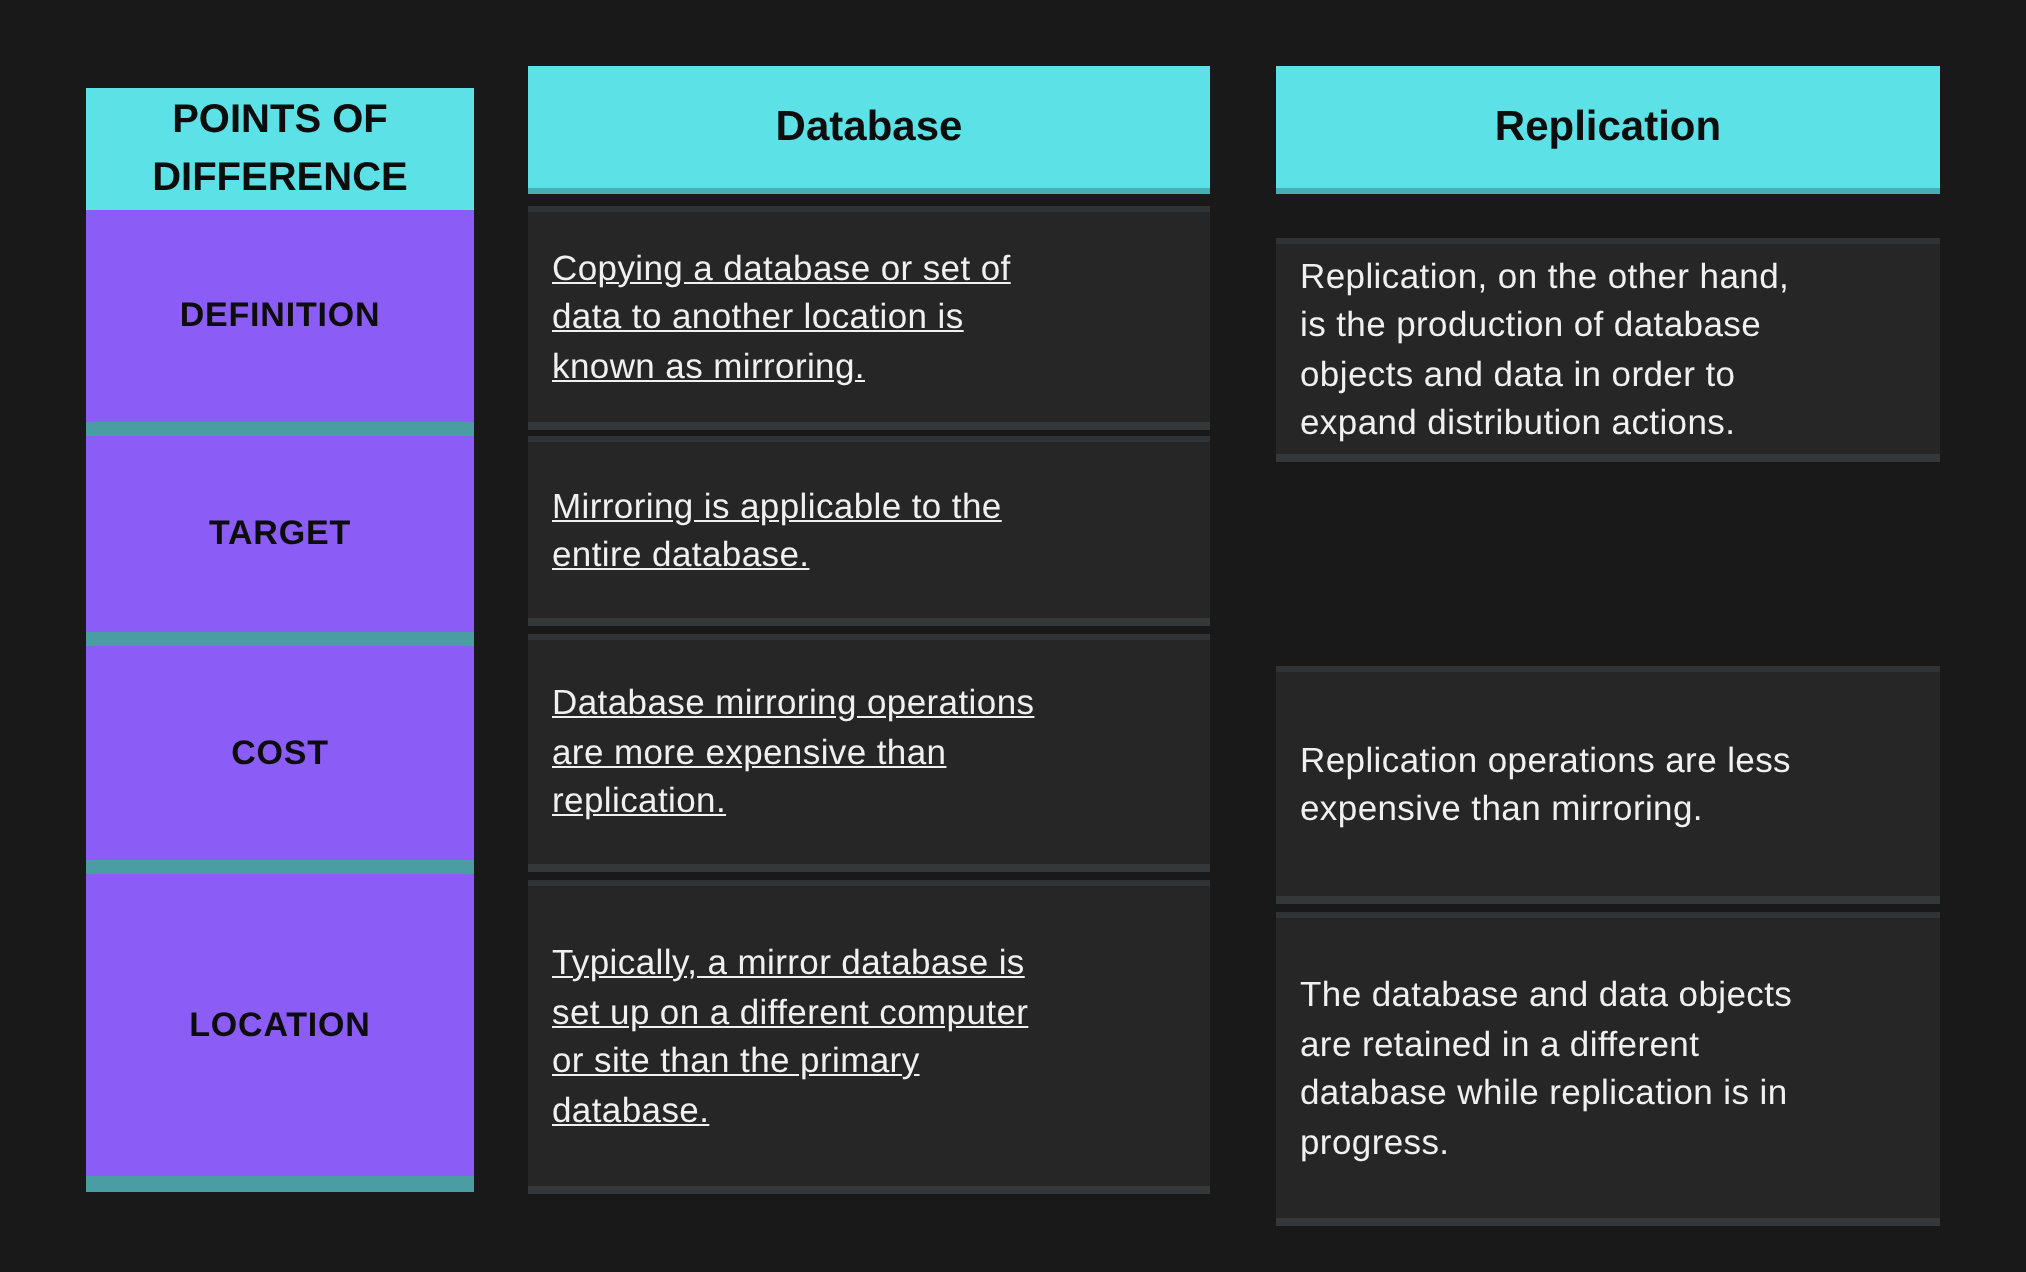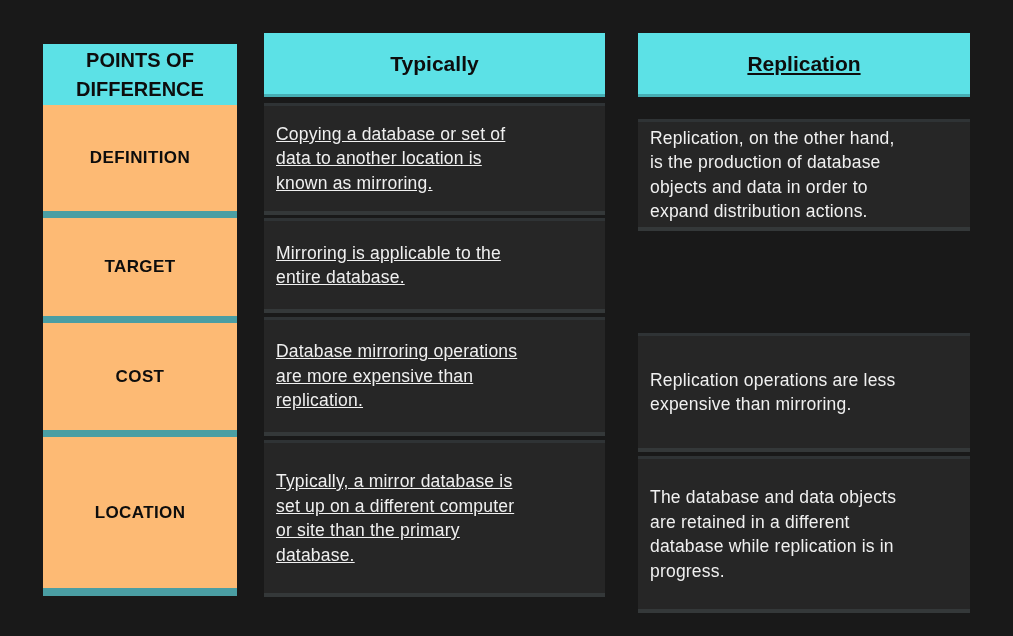--- a/index.html
+++ b/index.html
@@ -24,26 +24,26 @@
     text-align: center;
     border-bottom: 3px solid #46aeb4;
   }
   .corner {
     left: 43px; top: 44px; width: 194px; height: 66px;
     font-size: 20px; line-height: 1.45;
     white-space: pre-line;
     border-bottom: 4px solid #4a9ea3;
   }
   .h-mir { left: 264px; top: 33px; width: 341px; height: 64px; font-size: 21px; }
-  .h-rep { left: 638px; top: 33px; width: 332px; height: 64px; font-size: 21px; text-decoration: underline; }
+  .h-rep { left: 638px; top: 33px; width: 332px; height: 64px; font-size: 21px; }
 
   
   .label-cell {
     left: 43px; width: 194px;
-    background: #fdba74;
+    background: #8b5cf6;
     color: #0d0d0d;
     font-weight: 700;
     font-size: 17px;
     letter-spacing: 0.4px;
     justify-content: center;
     text-align: center;
     border-bottom: 7px solid #4a9ea3;
   }
   .r0l { top: 105px; height: 113px; }
   .r1l { top: 218px; height: 105px; }
@@ -70,21 +70,21 @@
   .r2 { top: 317px; height: 119px; }
   .r3 { top: 440px; height: 157px; }
 </style>
 </head>
 <body>
 
 <div class="stage">
 
   <div class="cell col-header corner">POINTS OF
 DIFFERENCE</div>
-  <div class="cell col-header h-mir">Typically</div>
+  <div class="cell col-header h-mir">Database</div>
   <div class="cell col-header h-rep">Replication</div>
 
   <div class="cell label-cell r0l">DEFINITION</div>
   <div class="cell label-cell r1l">TARGET</div>
   <div class="cell label-cell r2l">COST</div>
   <div class="cell label-cell r3l">LOCATION</div>
 
   <div class="cell body-cell col-m r0">Copying a database or set of
 data to another location is
 known as mirroring.</div>

